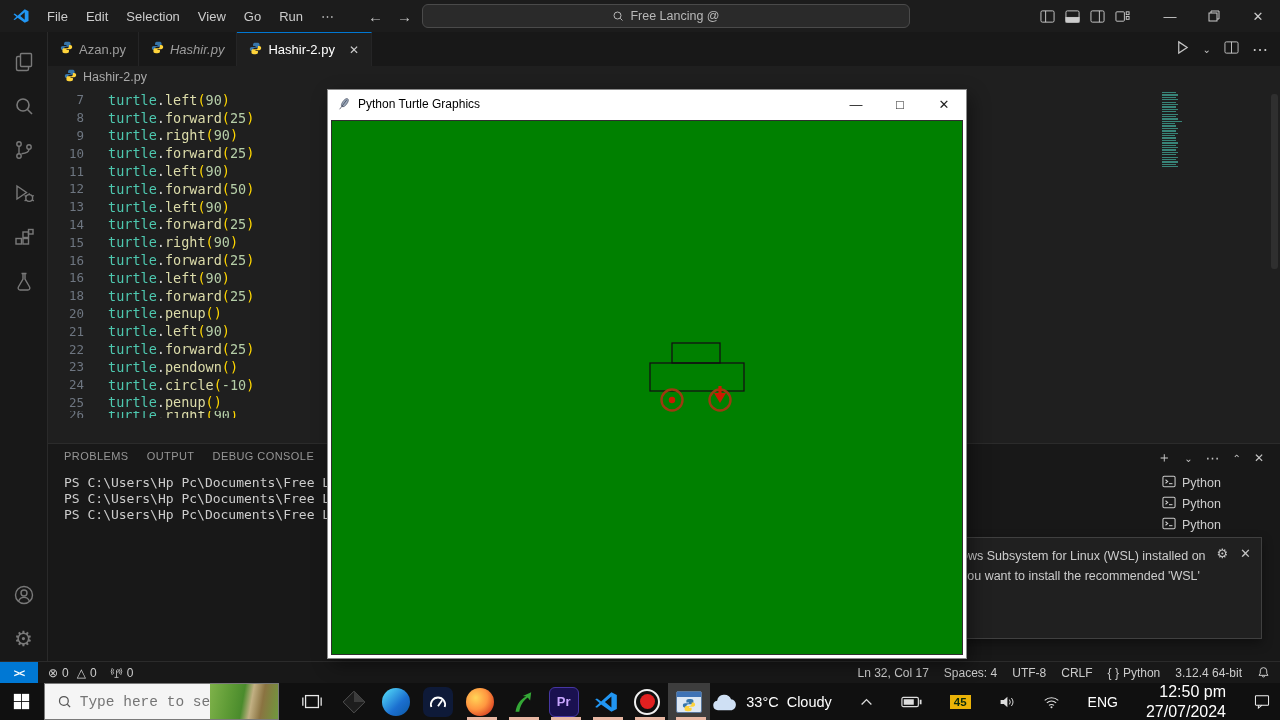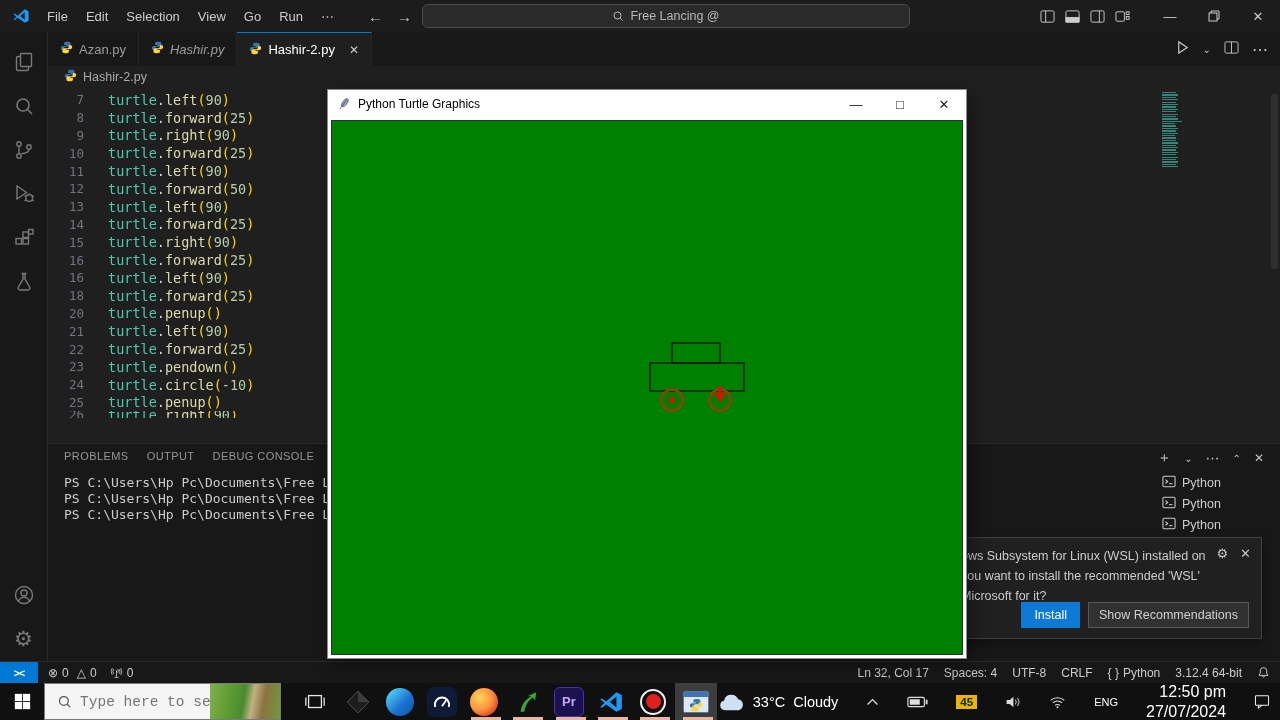--- a/index.html
+++ b/index.html
@@ -94,21 +94,21 @@
   .speed-i { width:30px; height:30px; background:#0e1a38; border-radius:7px; display:flex; align-items:center; justify-content:center; }
   .pr-i { width:30px; height:30px; background:#1a1150; border:1px solid #4636a3; border-radius:6px; color:#c9a6ff; font-size:13px; font-weight:bold; display:flex; align-items:center; justify-content:center; }
   .rec-i { width:26px; height:26px; border:2.5px solid #f0f0f0; border-radius:50%; display:flex; align-items:center; justify-content:center; }
   .rec-dot { width:15px; height:15px; background:#e02020; border-radius:50%; }
   .pywin-i { width:26px; height:22px; background:#dde8f4; border:1px solid #5a789c; border-radius:2px; position:relative; }
   .pywin-top { height:5px; background:#3f73b5; }
   .tray { margin-left:auto; display:flex; align-items:center; gap:28px; padding-right:10px; color:#ffffff; }
   .weather { display:flex; align-items:center; gap:8px; font-size:14.5px; }
   .tray-ico { display:flex; align-items:center; justify-content:center; }
   .tray-num { background:#eab308; color:#0b2b0b; font-size:11.5px; font-weight:bold; padding:1px 4px; }
-  .lang { font-size:11px; }
+  .lang { font-size:14px; }
   .clock { text-align:right; font-size:16px; line-height:1.25; }
 </style>
 </head>
 <body>
 
 <div class="screen">
 
   <div class="titlebar">
     <svg class="vsc-logo" viewBox="0 0 24 24">
         <path fill="#2196f3" d="M17 3L7.5 11.6 3.7 8.7 2 9.5l4 3.5-4 3.5 1.7.8 3.8-2.9L17 21l5-2.5v-13L17 3zM17 7v10l-6-5 6-5z"></path>
@@ -455,29 +455,24 @@
           <path d="M8 2a4 4 0 0 1 4 4v3l1.5 2.5h-11L4 9V6a4 4 0 0 1 4-4z"></path>
           <path d="M6.5 12a1.5 1.5 0 0 0 3 0"></path>
         </svg>
     </div>
   </div>
 
   <div class="toast">
     <div class="toast-body">
       <div>ows Subsystem for Linux (WSL) installed on</div>
       <div>you want to install the recommended 'WSL'</div>
-      <div>Microsoft for it?</div>
     </div>
     <div class="toast-icons">
       <span>⚙</span>
       <span>✕</span>
-    </div>
-    <div class="toast-btns">
-      <button class="btn-primary">Install</button>
-      <button class="btn-secondary">Show Recommendations</button>
     </div>
   </div>
 
   <div class="turtle-win">
     <div class="tw-titlebar">
       <svg width="14" height="14" viewBox="0 0 16 16">
           <ellipse cx="9" cy="6.5" rx="2.6" ry="5.5" transform="rotate(35 9 6.5)" fill="#9aa7b8" stroke="#333a4d" stroke-width=".6"></ellipse>
           <line x1="3" y1="14" x2="11" y2="3.5" stroke="#333a4d" stroke-width=".8"></line>
         </svg>
       <span class="tw-title">Python Turtle Graphics</span>

